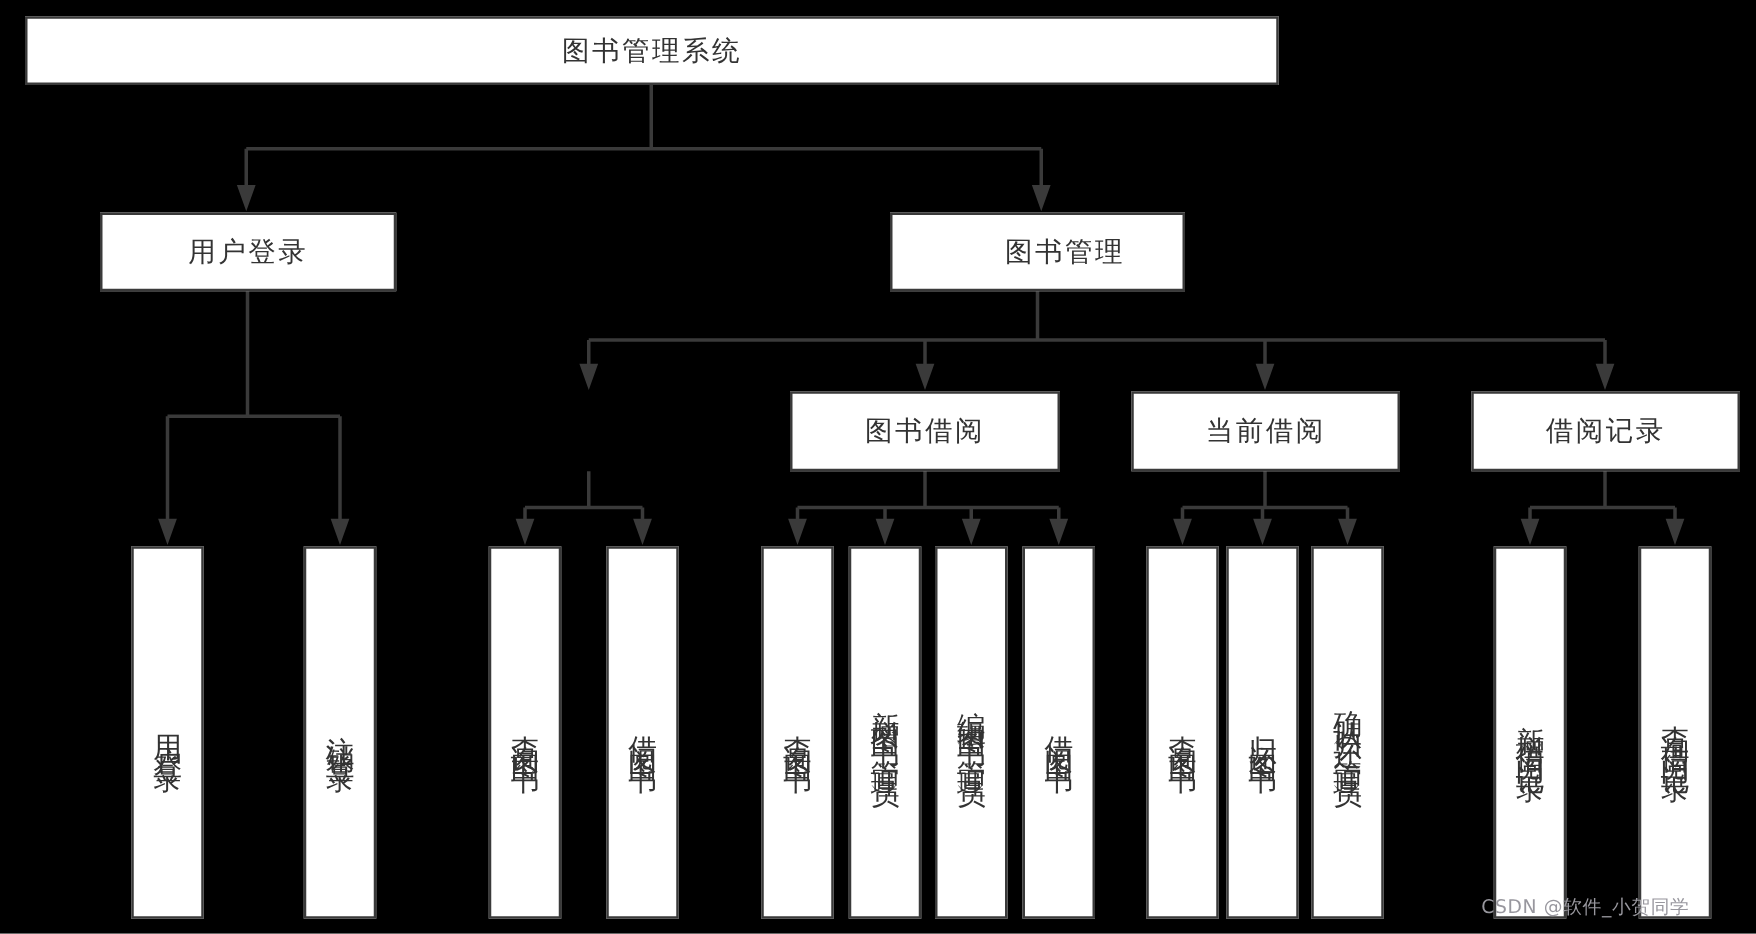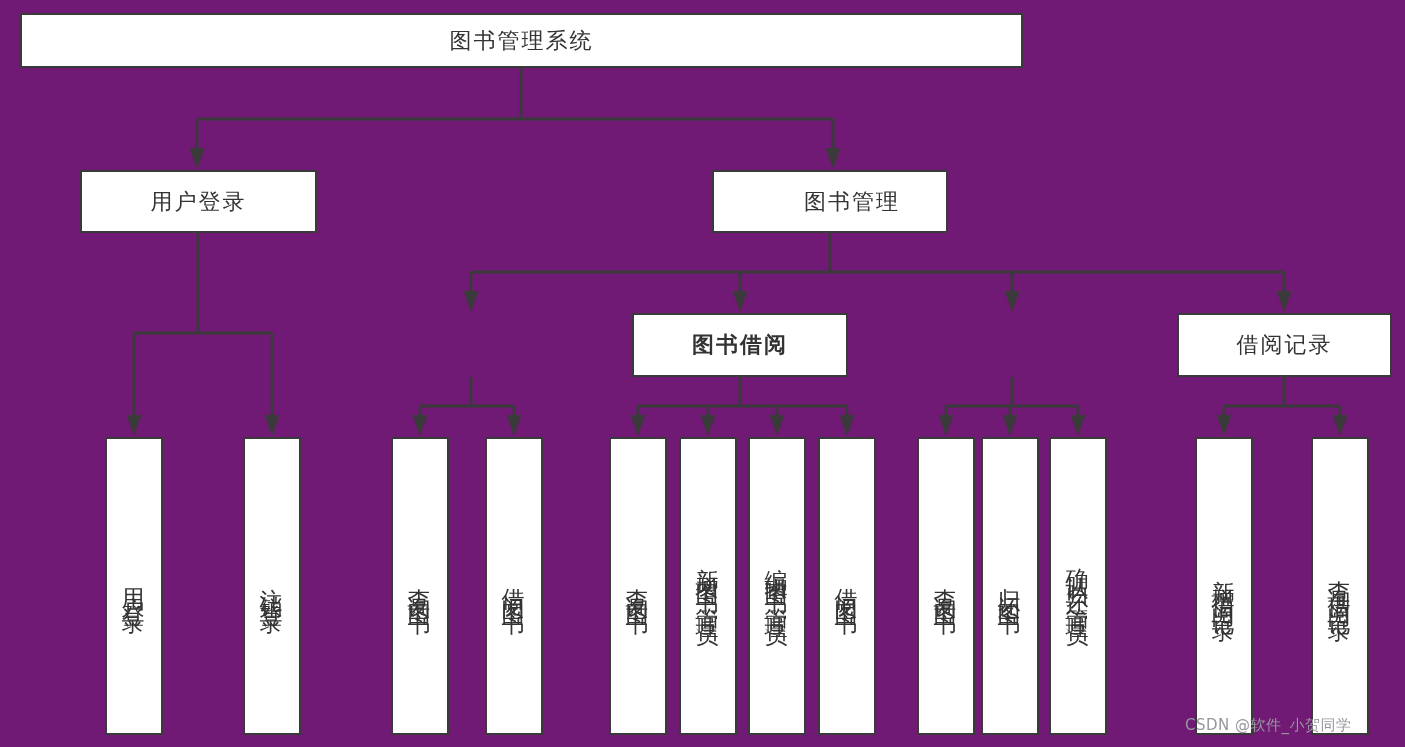--- a/index.html
+++ b/index.html
@@ -1,19 +1,19 @@
 <!DOCTYPE html>
 <html><head>
 <meta charset="utf-8">
 <style>
   html,body{margin:0;padding:0;background:#ffffff;}
   .canvas{
     position:relative;
     width:1405px;height:747px;
-    background:#701a75;
+    background:#000000;
     font-family:"DejaVu Sans","Liberation Sans",sans-serif;
     overflow:hidden;
   }
   .connectors{position:absolute;left:0;top:0;z-index:1;}
   .box{
     position:absolute;
     box-sizing:border-box;
     border:2.5px solid #3a3a3a;
     background:#ffffff;
     color:#333333;
@@ -67,21 +67,22 @@
 
     <path d="M1284 377 V406 M1224 406 H1340 M1224 406 V417 M1340 406 V417"></path>
     <path fill="#3a3a3a" stroke="none" d="M1224 436 l-7.5 -21 h15 z M1340 436 l-7.5 -21 h15 z"></path>
   </svg>
 
   <div class="box" style="left:20px;top:13px;width:1003px;height:55px;">图书管理系统</div>
 
   <div class="box" style="left:80px;top:170px;width:237px;height:63px;">用户登录</div>
   <div class="box" style="left:712px;top:170px;width:236px;height:63px;padding-left:44px;">图书管理</div>
 
-  <div class="box" style="left:632px;top:313px;width:216px;height:64px;font-weight:bold;">图书借阅</div>
+  <div class="box" style="left:632px;top:313px;width:216px;height:64px;">图书借阅</div>
+  <div class="box" style="left:905px;top:313px;width:215px;height:64px;">当前借阅</div>
   <div class="box" style="left:1177px;top:313px;width:215px;height:64px;">借阅记录</div>
 
   <div class="box vbox" style="left:105px;top:437px;width:58px;height:298px;">用户登录</div>
   <div class="box vbox" style="left:243px;top:437px;width:58px;height:298px;">注销登录</div>
 
   <div class="box vbox" style="left:391px;top:437px;width:58px;height:298px;">查询图书</div>
   <div class="box vbox" style="left:485px;top:437px;width:58px;height:298px;">借阅图书</div>
 
   <div class="box vbox" style="left:609px;top:437px;width:58px;height:298px;">查询图书</div>
   <div class="box vbox" style="left:679px;top:437px;width:58px;height:298px;">新增图书（管理员）</div>

